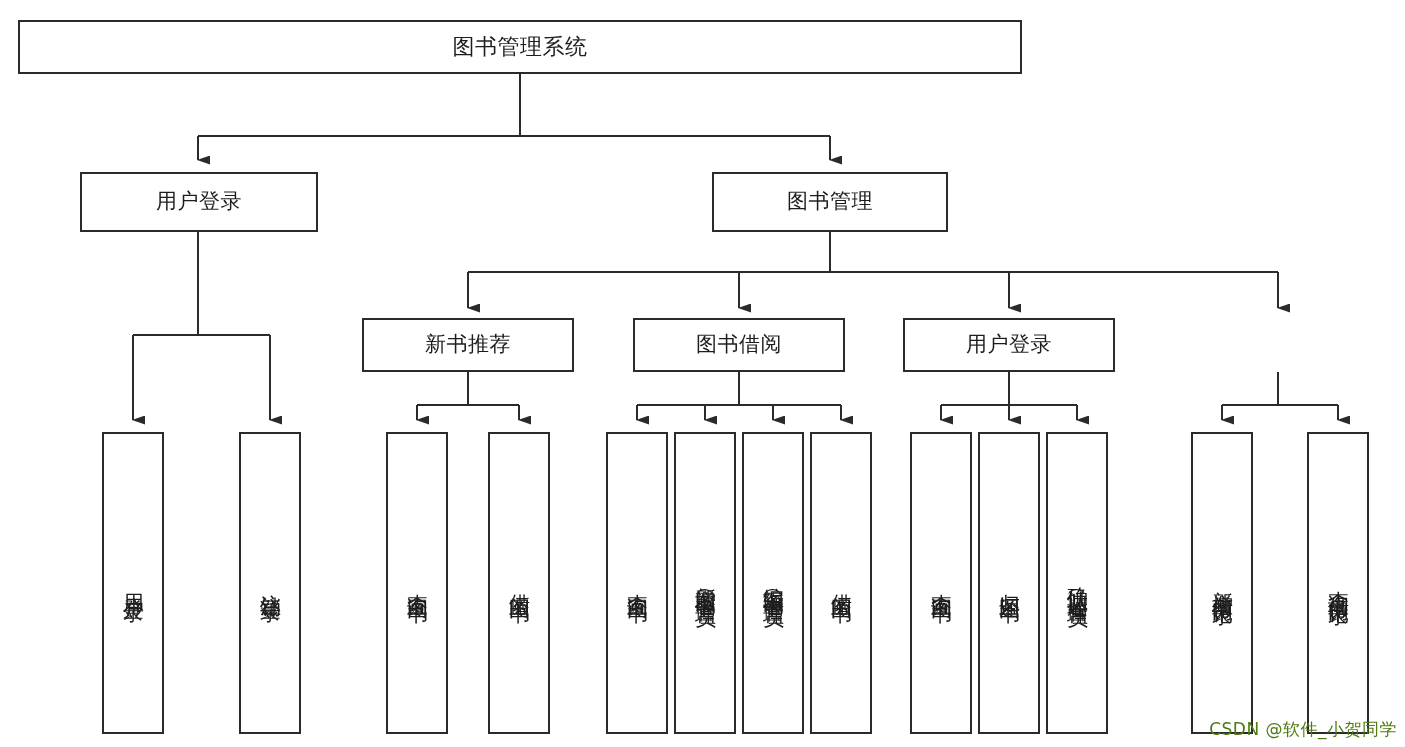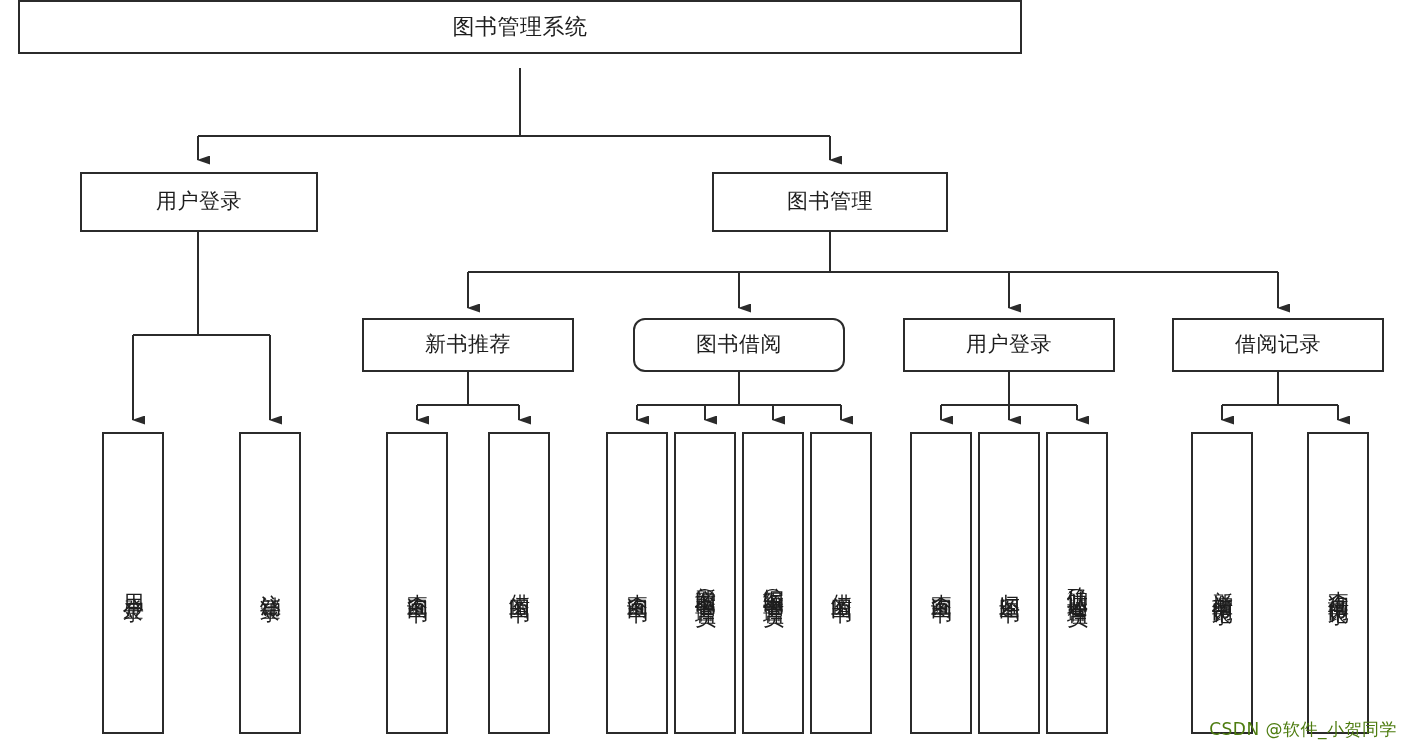--- a/index.html
+++ b/index.html
@@ -123,43 +123,40 @@
       <path d="M 1009,405 L 1009,420" marker-end="url(#arrowhead)"></path>
       <path d="M 1077,405 L 1077,420" marker-end="url(#arrowhead)"></path>
 
       <path d="M 1278,372 L 1278,405"></path>
       <path d="M 1222,405 L 1338,405"></path>
       <path d="M 1222,405 L 1222,420" marker-end="url(#arrowhead)"></path>
       <path d="M 1338,405 L 1338,420" marker-end="url(#arrowhead)"></path>
     </g>
   </svg>
 
-  <div class="node node-h node-root" style="left:18px; top:0; width:1004px; height:54px;">
+  <div class="node node-h node-root" style="left:18px; top:20px; width:1004px; height:54px;">
     <span class="node-label">图书管理系统</span>
   </div>
 
   <div class="node node-h" style="left:80px; top:172px; width:238px; height:60px;">
     <span class="node-label">用户登录</span>
   </div>
   <div class="node node-h" style="left:362px; top:318px; width:212px; height:54px;">
     <span class="node-label">新书推荐</span>
   </div>
 
   <div class="node node-h" style="left:712px; top:172px; width:236px; height:60px;">
     <span class="node-label">图书管理</span>
   </div>
-  <div class="node node-h" style="left:633px; top:318px; width:212px; height:54px;border-radius:12px;">
+  <div class="node node-h" style="left:633px; top:318px; width:212px; height:54px;">
     <span class="node-label">图书借阅</span>
   </div>
   <div class="node node-h" style="left:903px; top:318px; width:212px; height:54px;">
     <span class="node-label">用户登录</span>
   </div>
-  <div class="node node-h" style="left:1172px; top:318px; width:212px; height:54px;">
-    <span class="node-label">借阅记录</span>
-  </div>
 
   <div class="node node-v" style="left:102px; top:432px; width:62px; height:302px;">
     <span class="node-label">用户登录</span>
   </div>
   <div class="node node-v" style="left:239px; top:432px; width:62px; height:302px;">
     <span class="node-label">注销登录</span>
   </div>
 
   <div class="node node-v" style="left:386px; top:432px; width:62px; height:302px;">
     <span class="node-label">查询图书</span>

